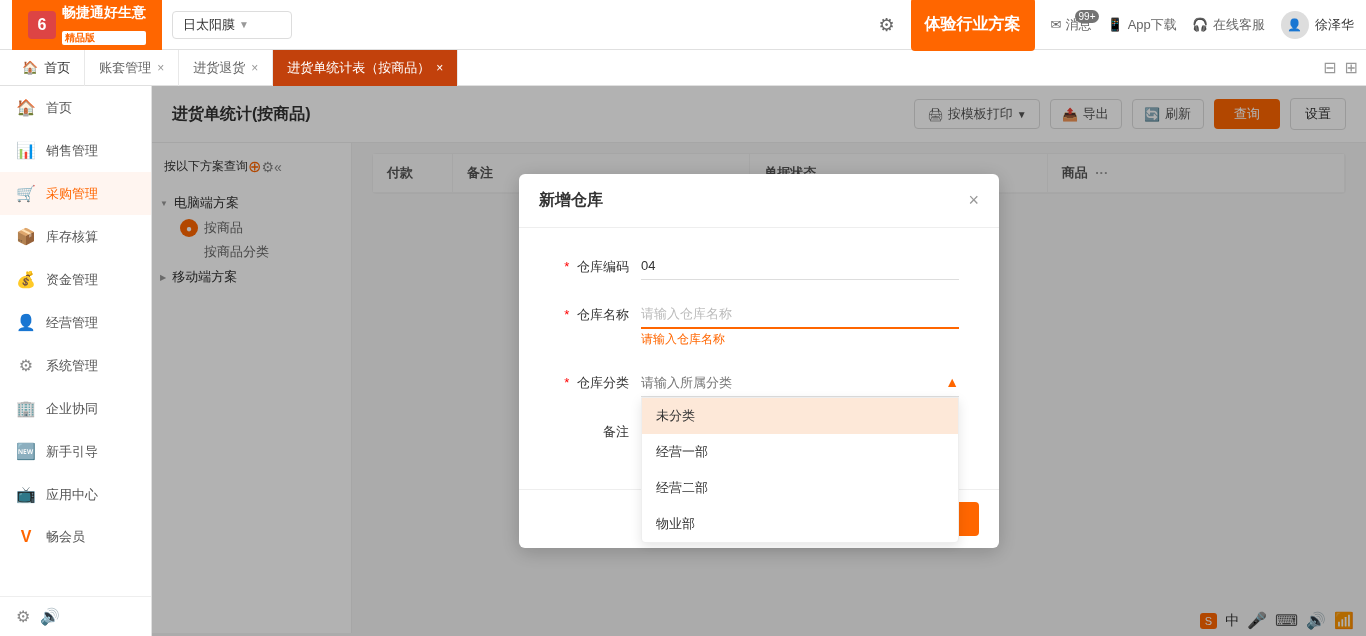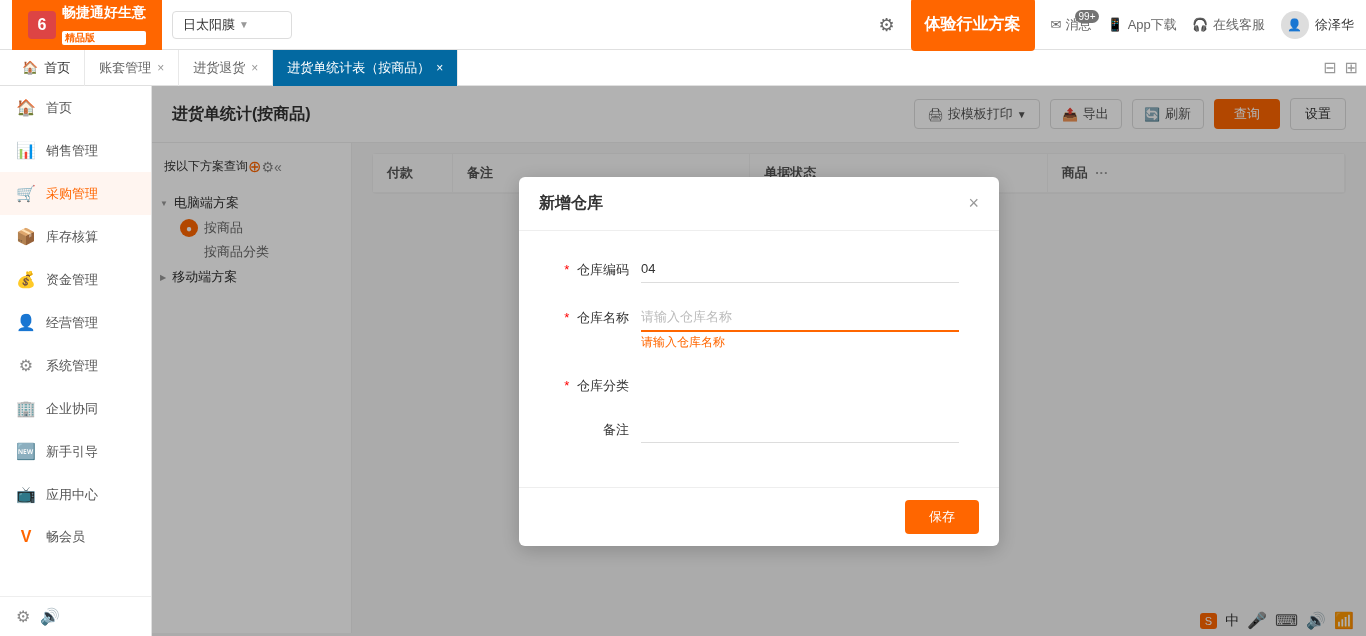--- a/index.html
+++ b/index.html
@@ -48,21 +48,21 @@
     
     .tab-bar {
       display: flex; align-items: center; background: #fff;
       border-bottom: 1px solid #e0e0e0; height: 36px; padding: 0 8px;
     }
     .tab {
       display: flex; align-items: center; gap: 6px;
       padding: 0 14px; height: 36px; cursor: pointer;
       color: #666; font-size: 13px; border-right: 1px solid #e8e8e8;
     }
-    .tab.active { background: #0369a1; color: #fff; border-radius: 0; }
+    .tab.active { background: #c2410c; color: #fff; border-radius: 0; }
     .tab.active .tab-close { color: #fff; }
     .tab-close { color: #999; font-size: 12px; cursor: pointer; }
     .tab-home { color: #333; }
     .tab-right-actions { margin-left: auto; display: flex; gap: 8px; color: #999; font-size: 16px; cursor: pointer; }
 
     
     .main-layout { display: flex; height: calc(636px - 86px); }
 
     
     .sidebar {
@@ -413,20 +413,32 @@
               <input class="form-control error" type="text" placeholder="请输入仓库名称" style="">
               <span class="error-msg">请输入仓库名称</span>
             </div>
           </div>
 
           <div class="form-group">
             <label class="form-label">
               <span class="required-star">*</span>
               <span>仓库分类</span>
             </label>
+            <div class="dropdown-wrap">
+              <div class="dropdown-input">
+                <input type="text" placeholder="请输入所属分类" style="">
+                <span class="dropdown-arrow-btn">▲</span>
+              </div>
+              <div class="dropdown-menu">
+                <div class="dropdown-item selected">未分类</div>
+                <div class="dropdown-item">经营一部</div>
+                <div class="dropdown-item">经营二部</div>
+                <div class="dropdown-item">物业部</div>
+              </div>
+            </div>
           </div>
 
           <div class="form-group">
             <label class="form-label">
               <span>备注</span>
             </label>
             <div class="form-input-wrap">
               <input class="form-control" type="text" style="">
             </div>
           </div>

